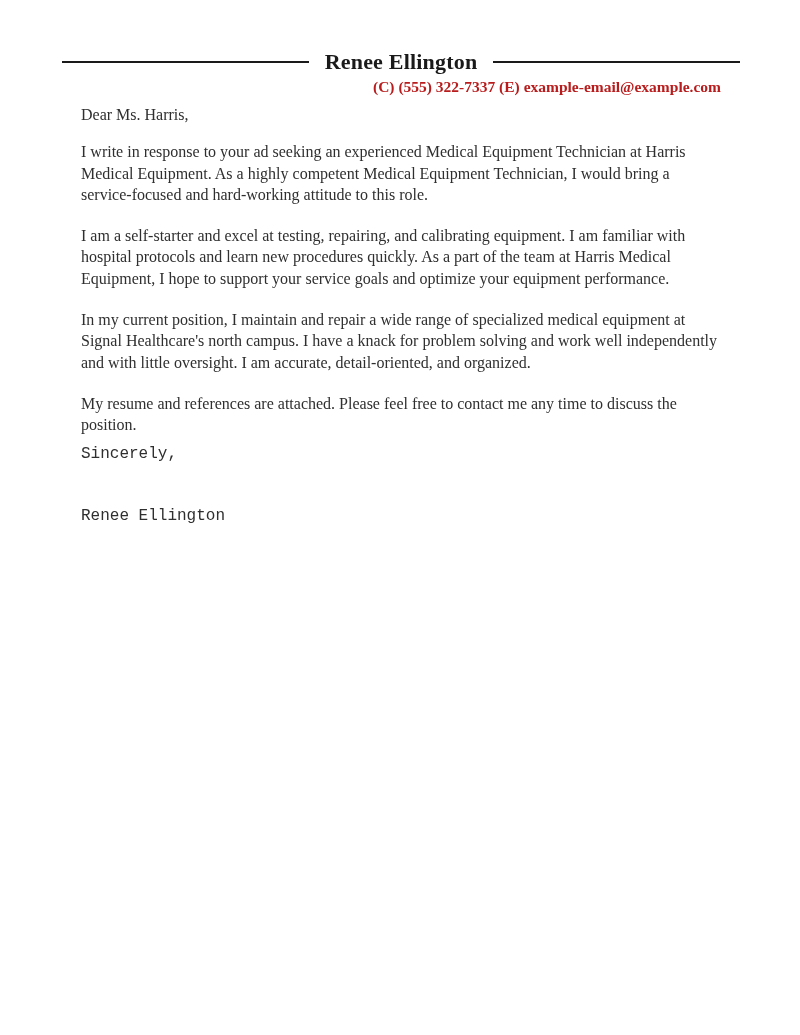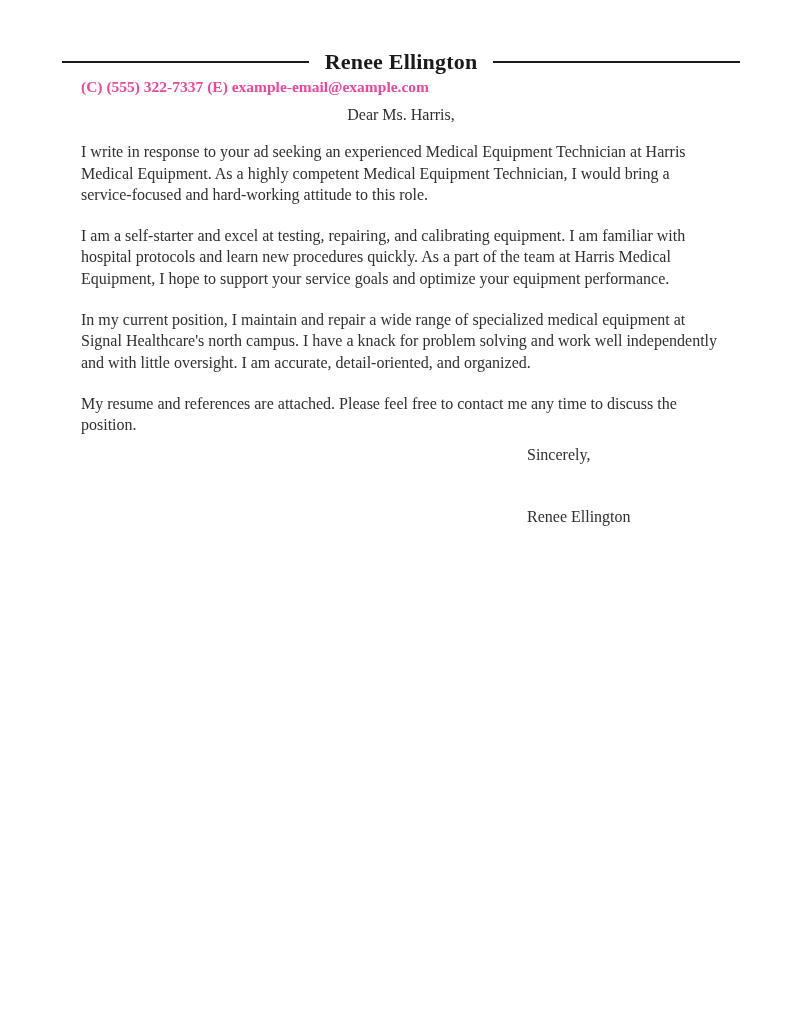--- a/index.html
+++ b/index.html
@@ -39,44 +39,43 @@
   }
   .address-line {
     margin-top: 11px;
     text-align: center;
     font-weight: 700;
     font-size: 15.5px;
     line-height: 21px;
     color: #222222;
   }
   .contact-line {
-    text-align: left;
+    text-align: right;
     font-weight: 700;
     font-size: 15.5px;
     line-height: 21px;
-    color: #ec4899;
+    color: #b91c1c;
   }
   
   .letter-body {
     font-size: 16px;
     line-height: 21.3px;
   }
   .salutation {
     margin: 7px 0 5px 0;
-    text-align: center;
   }
   .body-para {
     margin: 16px 0 20px 0;
   }
   .body-para.last {
     margin-bottom: 8px;
   }
   
   .closing {
-    margin-left: 446px;
+    font-family: Liberation Mono, monospace;
   }
   .valediction {
     margin: 0 0 41px 0;
   }
   .signature {
     margin: 0;
   }
 </style>
 </head>
 <body>

